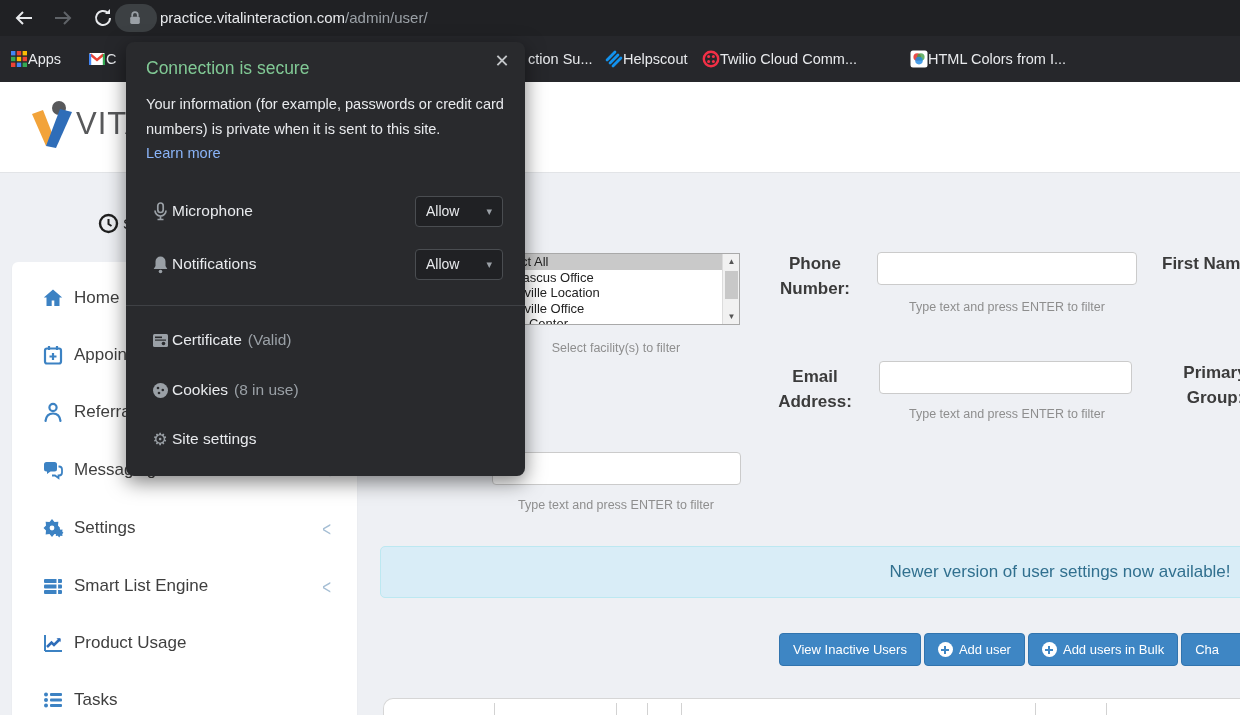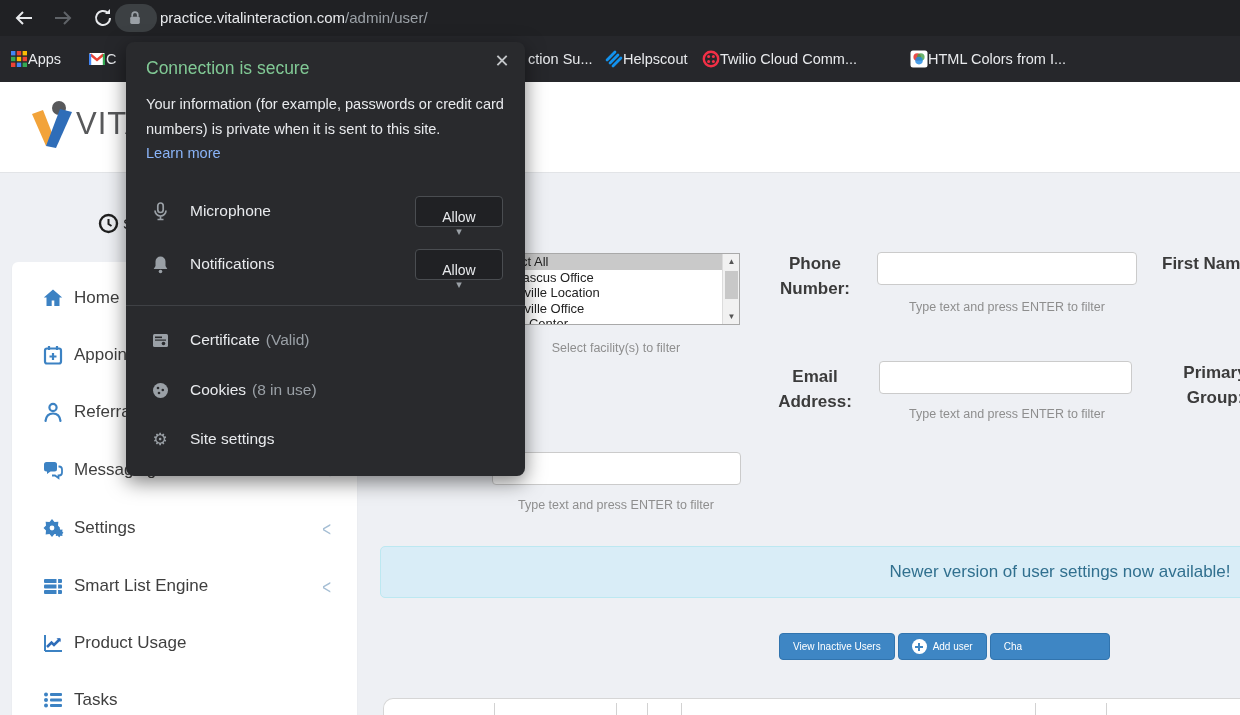--- a/index.html
+++ b/index.html
@@ -22,24 +22,24 @@
 
   
   .panel { left:126px; top:42px; width:399px; height:434px; background:#292a2d; border-radius:8px;
            box-shadow:0 6px 20px rgba(0,0,0,.5); z-index:50; color:#e8eaed; }
   .panel-close { position:absolute; right:14px; top:10px; width:18px; height:18px; color:#c4c7ca; font-size:18px; line-height:18px; text-align:center; cursor:default; }
   .panel-title { position:absolute; left:20px; top:16px; font-size:17.5px; color:#81c995; }
   .panel-body { position:absolute; left:20px; top:50px; width:360px; font-size:14.6px; line-height:25px; color:#e8eaed; }
   .panel-learn { position:absolute; left:20px; top:103px; font-size:14.6px; color:#8ab4f8; }
   .prow { position:absolute; left:0; width:399px; height:34px; display:flex; align-items:center; }
   .prow .ric { width:20px; margin-left:24px; display:flex; justify-content:center; }
-  .prow .rlabel { margin-left:20px; font-size:15.5px; color:#e8eaed; }
+  .prow .rlabel { margin-left:2px; font-size:15.5px; color:#e8eaed; }
   .prow .rdetail { margin-left:6px; font-size:15.5px; color:#9aa0a6; }
   .allow-btn { position:absolute; right:22px; width:88px; height:31px; background:#202124; border:1px solid #4a4d51; border-radius:4px;
-               display:flex; align-items:center; justify-content:space-between; padding:12px 10px; font-size:14px; color:#e8eaed;flex-direction:column; }
+               display:flex; align-items:center; justify-content:space-between; padding:12px 10px; font-size:14px; color:#e8eaed; }
   .allow-btn .caret { color:#9aa0a6; font-size:11px; }
   .psep { position:absolute; left:0; top:263px; width:399px; height:1px; background:#3f4145; }
   .gear-txt { color:#9aa0a6; font-size:17px; line-height:17px; }
 
   
   .hdr { left:0; top:82px; width:1240px; height:91px; background:#fff; border-bottom:1px solid #e2e4e7; }
   .logotype { position:absolute; left:76px; top:24px; font-size:31px; letter-spacing:1px; color:#58595b; }
   .hdr-note { left:98px; top:213px; display:flex; align-items:center; gap:4px; font-size:15px; color:#222; }
 
   .sidebar { left:12px; top:262px; width:345px; height:460px; background:#fff; border-radius:6px; box-shadow:0 1px 2px rgba(0,0,0,.06); }
@@ -56,21 +56,21 @@
   .lb-arrow { position:absolute; left:0; width:17px; height:15px; text-align:center; font-size:8px; color:#555; line-height:15px; }
   .lb-thumb { position:absolute; left:2px; top:17px; width:13px; height:28px; background:#c8c8c8; }
   .helper { position:absolute; font-size:12.5px; color:#8e8e8e; text-align:center; white-space:nowrap; }
   .flabel { position:absolute; font-weight:bold; font-size:17px; line-height:25px; color:#3b3b3b; text-align:center; }
   .fin { position:absolute; background:#fff; border:1px solid #cbcbcb; border-radius:4px; height:33px; font-size:14px; padding:0 8px; color:#333; outline:none; }
 
   .alert { left:380px; top:546px; width:1360px; height:52px; background:#d9edf7; border:1px solid #bce8f1; border-radius:5px;
            display:flex; align-items:center; justify-content:center; font-size:17px; color:#31708f; }
 
   .btnrow { left:779px; top:633px; display:flex; gap:3px; }
-  .btn { height:27px; background:#3e86c4; border:1px solid #3174ae; border-radius:4px; color:#fff; font-size:10px;
+  .btn { height:33px; background:#3e86c4; border:1px solid #3174ae; border-radius:4px; color:#fff; font-size:13px;
          display:flex; align-items:center; padding:12px 13px; white-space:nowrap; gap:6px; }
   .plus-ic { width:15px; height:15px; background:#fff; border-radius:50%; position:relative; display:inline-block; }
   .plus-ic:before, .plus-ic:after { content:""; position:absolute; background:#3e86c4; }
   .plus-ic:before { left:3.5px; top:6.5px; width:8px; height:2px; }
   .plus-ic:after { left:6.5px; top:3.5px; width:2px; height:8px; }
 
   .tablestrip { left:383px; top:698px; width:900px; height:30px; background:#fff; border:1px solid #d6d6d6; border-bottom:none;
                 border-radius:10px 10px 0 0; }
   .tdiv { position:absolute; top:4px; width:1px; height:26px; background:#d2d2d2; }
 </style>
@@ -213,20 +213,24 @@
   </div>
 
   <div class="abs btnrow">
     <div class="btn">
       <span>View Inactive Users</span>
     </div>
     <div class="btn">
       <span class="plus-ic"></span>
       <span>Add user</span>
     </div>
+    <div class="btn">
+      <span class="plus-ic"></span>
+      <span>Add users in Bulk</span>
+    </div>
     <div class="btn" style="width:120px">
       <span>Cha</span>
     </div>
   </div>
 
   <div class="abs tablestrip">
     <div class="tdiv" style="left:110px"></div>
     <div class="tdiv" style="left:232px"></div>
     <div class="tdiv" style="left:263px"></div>
     <div class="tdiv" style="left:297px"></div>

